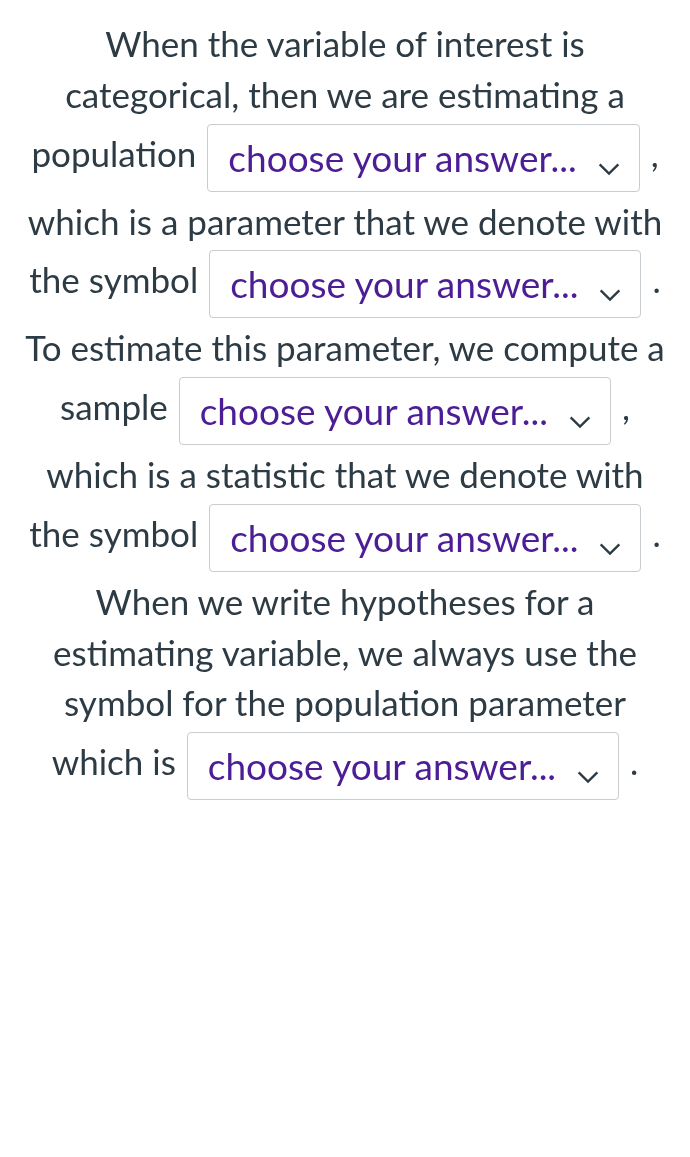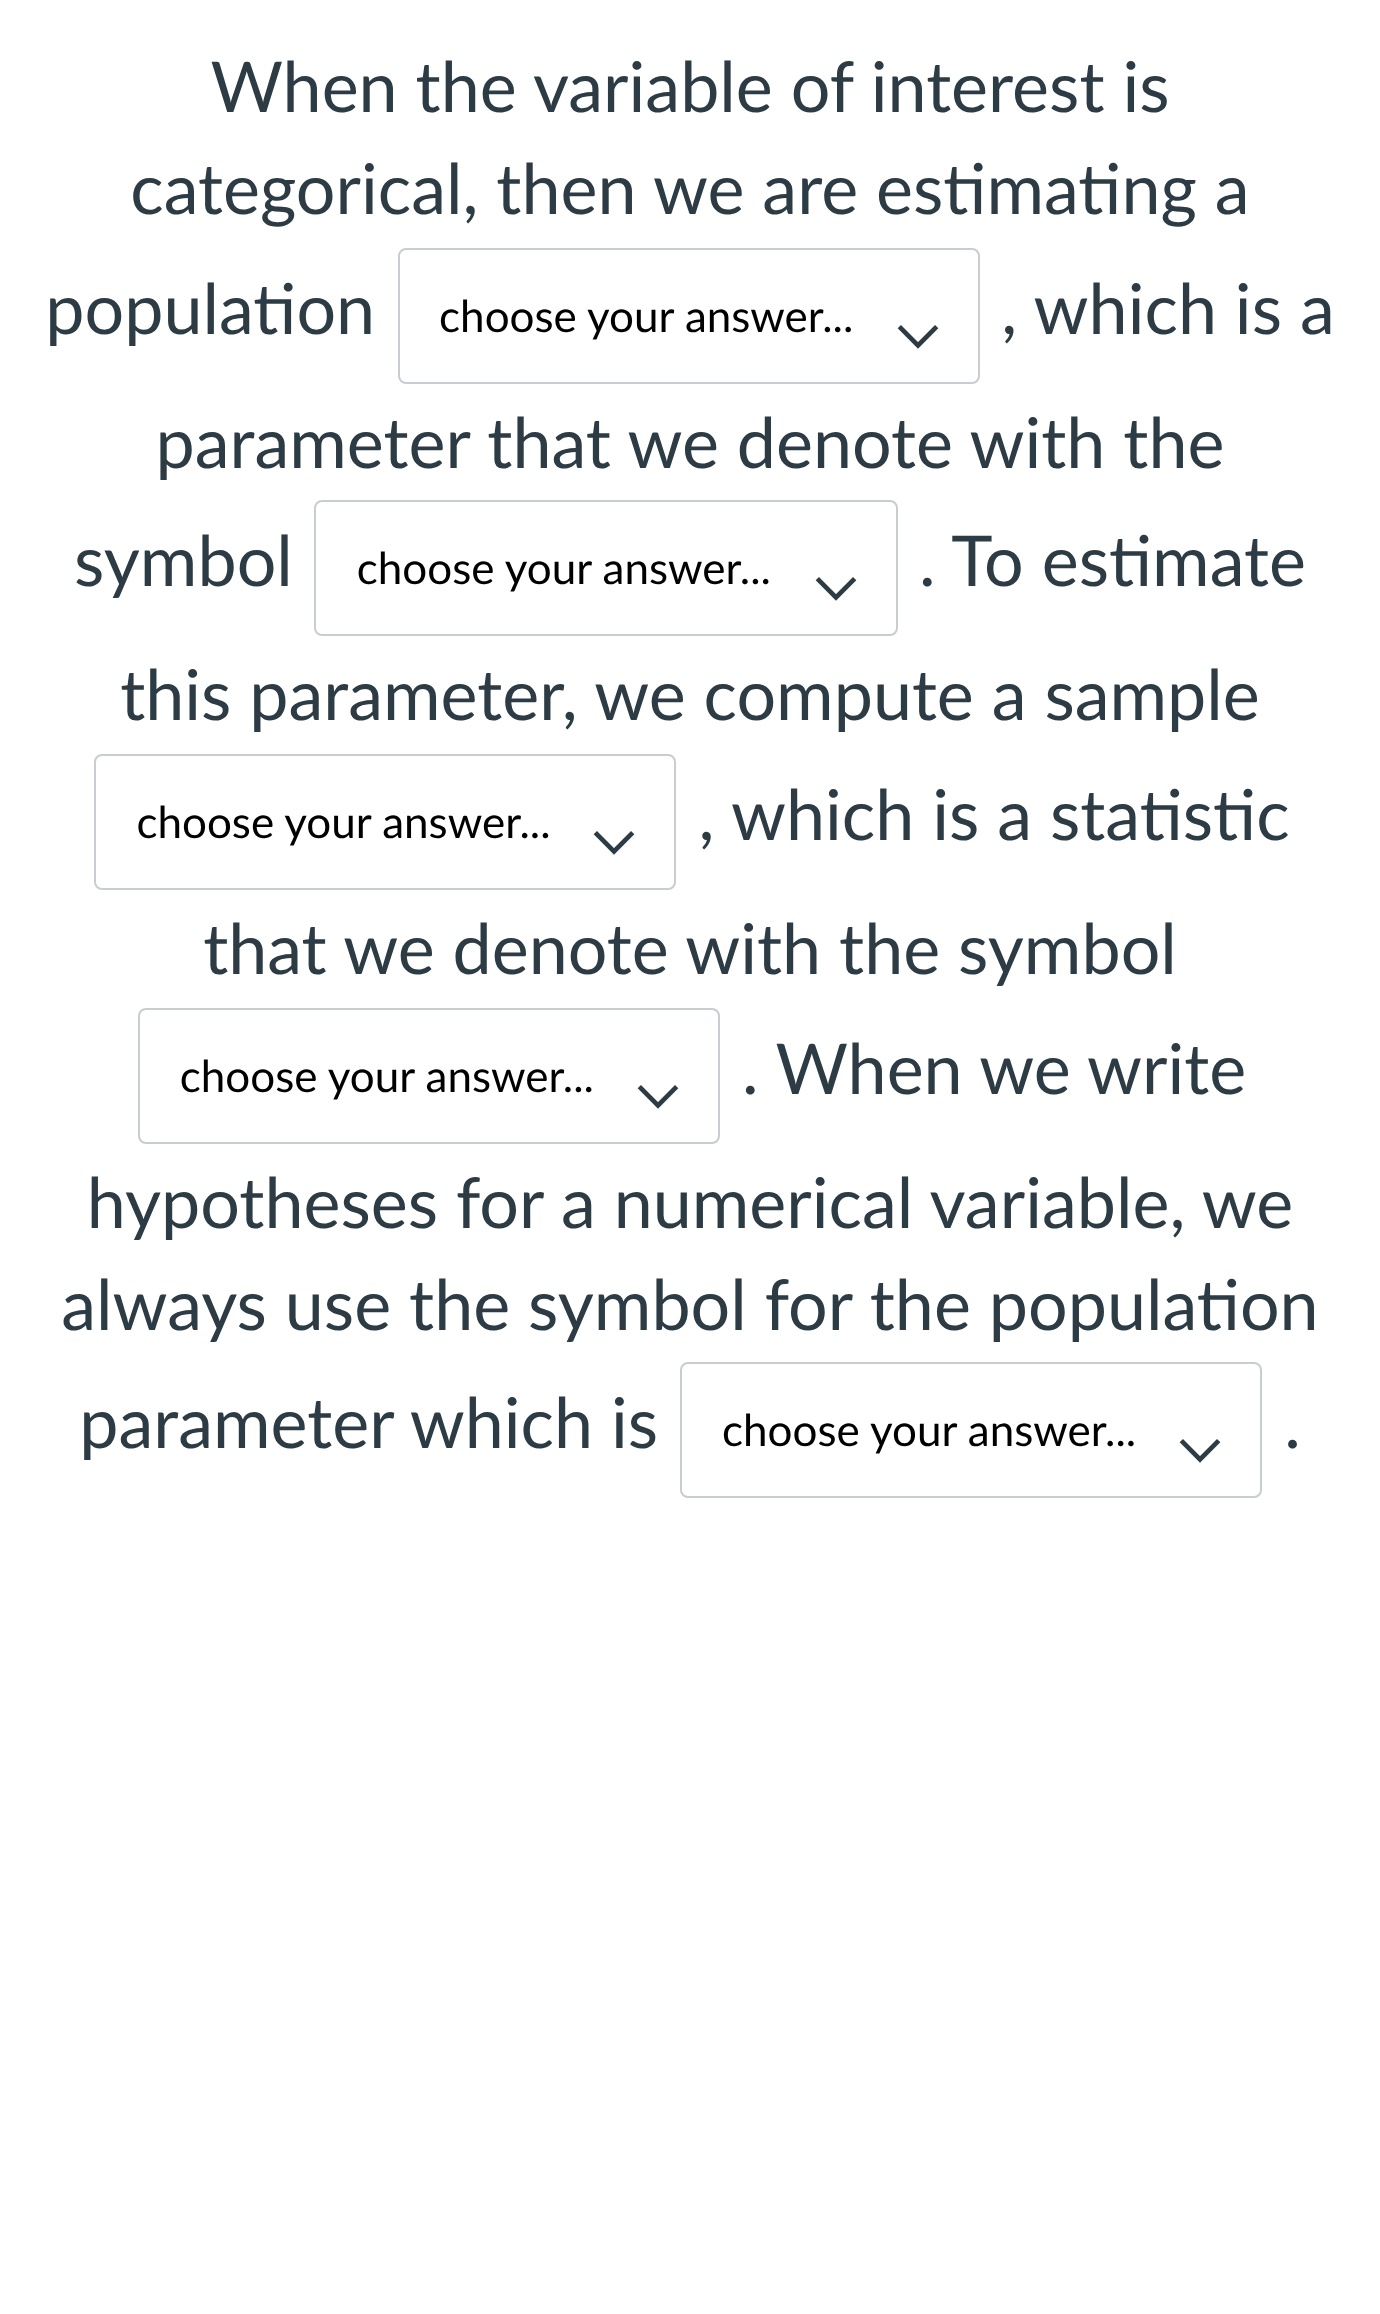--- a/index.html
+++ b/index.html
@@ -28,22 +28,22 @@
       border-radius: 4px;
       padding: 10px 16px 10px 20px;
       background: #ffffff;
       vertical-align: middle;
       margin: 4px 2px;
       cursor: pointer;
       height: 68px;
       white-space: nowrap;
     }
     .dropdown-text {
-      color: #000000;
-      font-size: 22px;
+      color: #4c1d95;
+      font-size: 37px;
       margin-right: 18px;
     }
     .chevron {
       width: 28px;
       height: 28px;
       flex-shrink: 0;
     }
     .chevron svg {
       width: 100%;
       height: 100%;
@@ -85,21 +85,21 @@
   </span>
   <span>, which is a statistic that we denote with the symbol </span>
   <span class="dropdown">
     <span class="dropdown-text">choose your answer...</span>
     <span class="chevron">
       <svg viewBox="0 0 24 24">
           <polyline points="4 8 12 16 20 8"></polyline>
         </svg>
     </span>
   </span>
-  <span>. When we write hypotheses for a numerical variable, we always use the symbol for the population parameter which is </span>
+  <span>. When we write hypotheses for a estimating variable, we always use the symbol for the population parameter which is </span>
   <span class="dropdown">
     <span class="dropdown-text">choose your answer...</span>
     <span class="chevron">
       <svg viewBox="0 0 24 24">
           <polyline points="4 8 12 16 20 8"></polyline>
         </svg>
     </span>
   </span>
   <span>.</span>
 </div>

